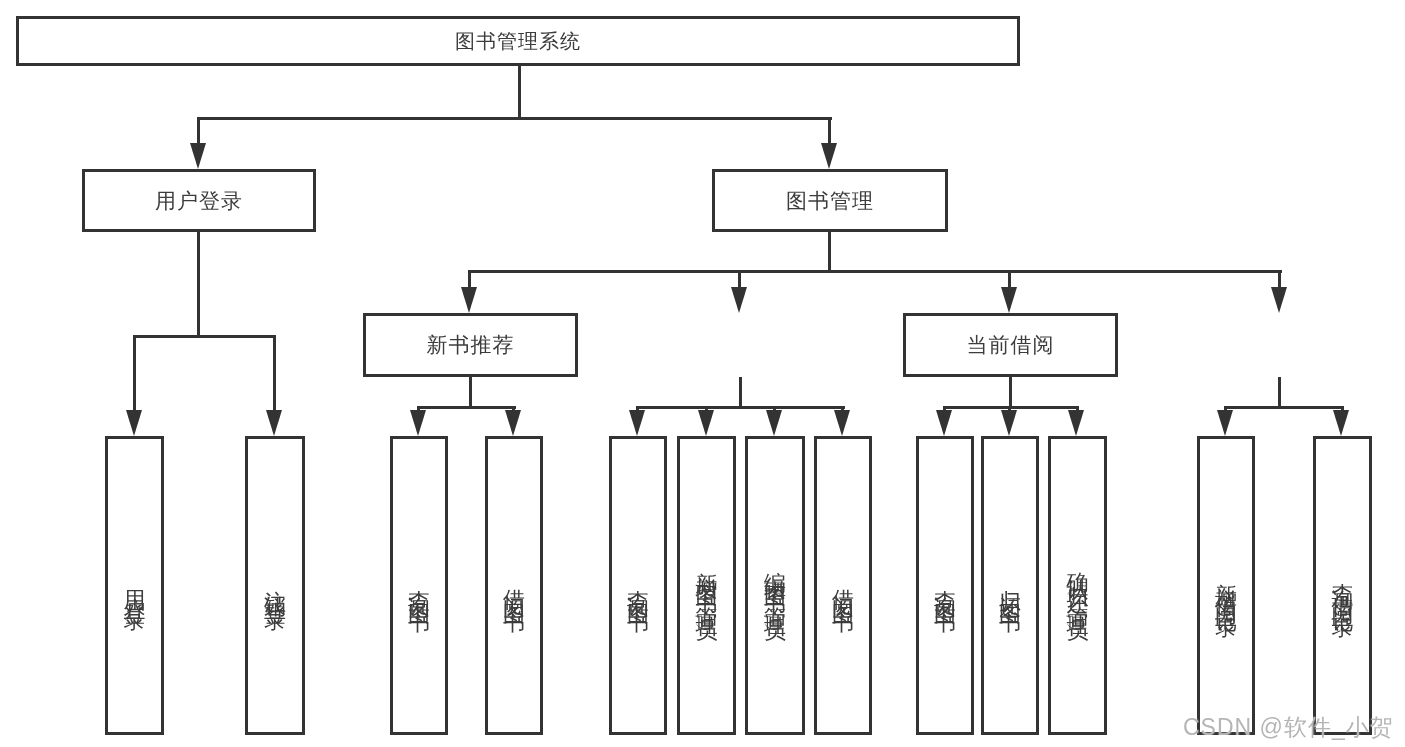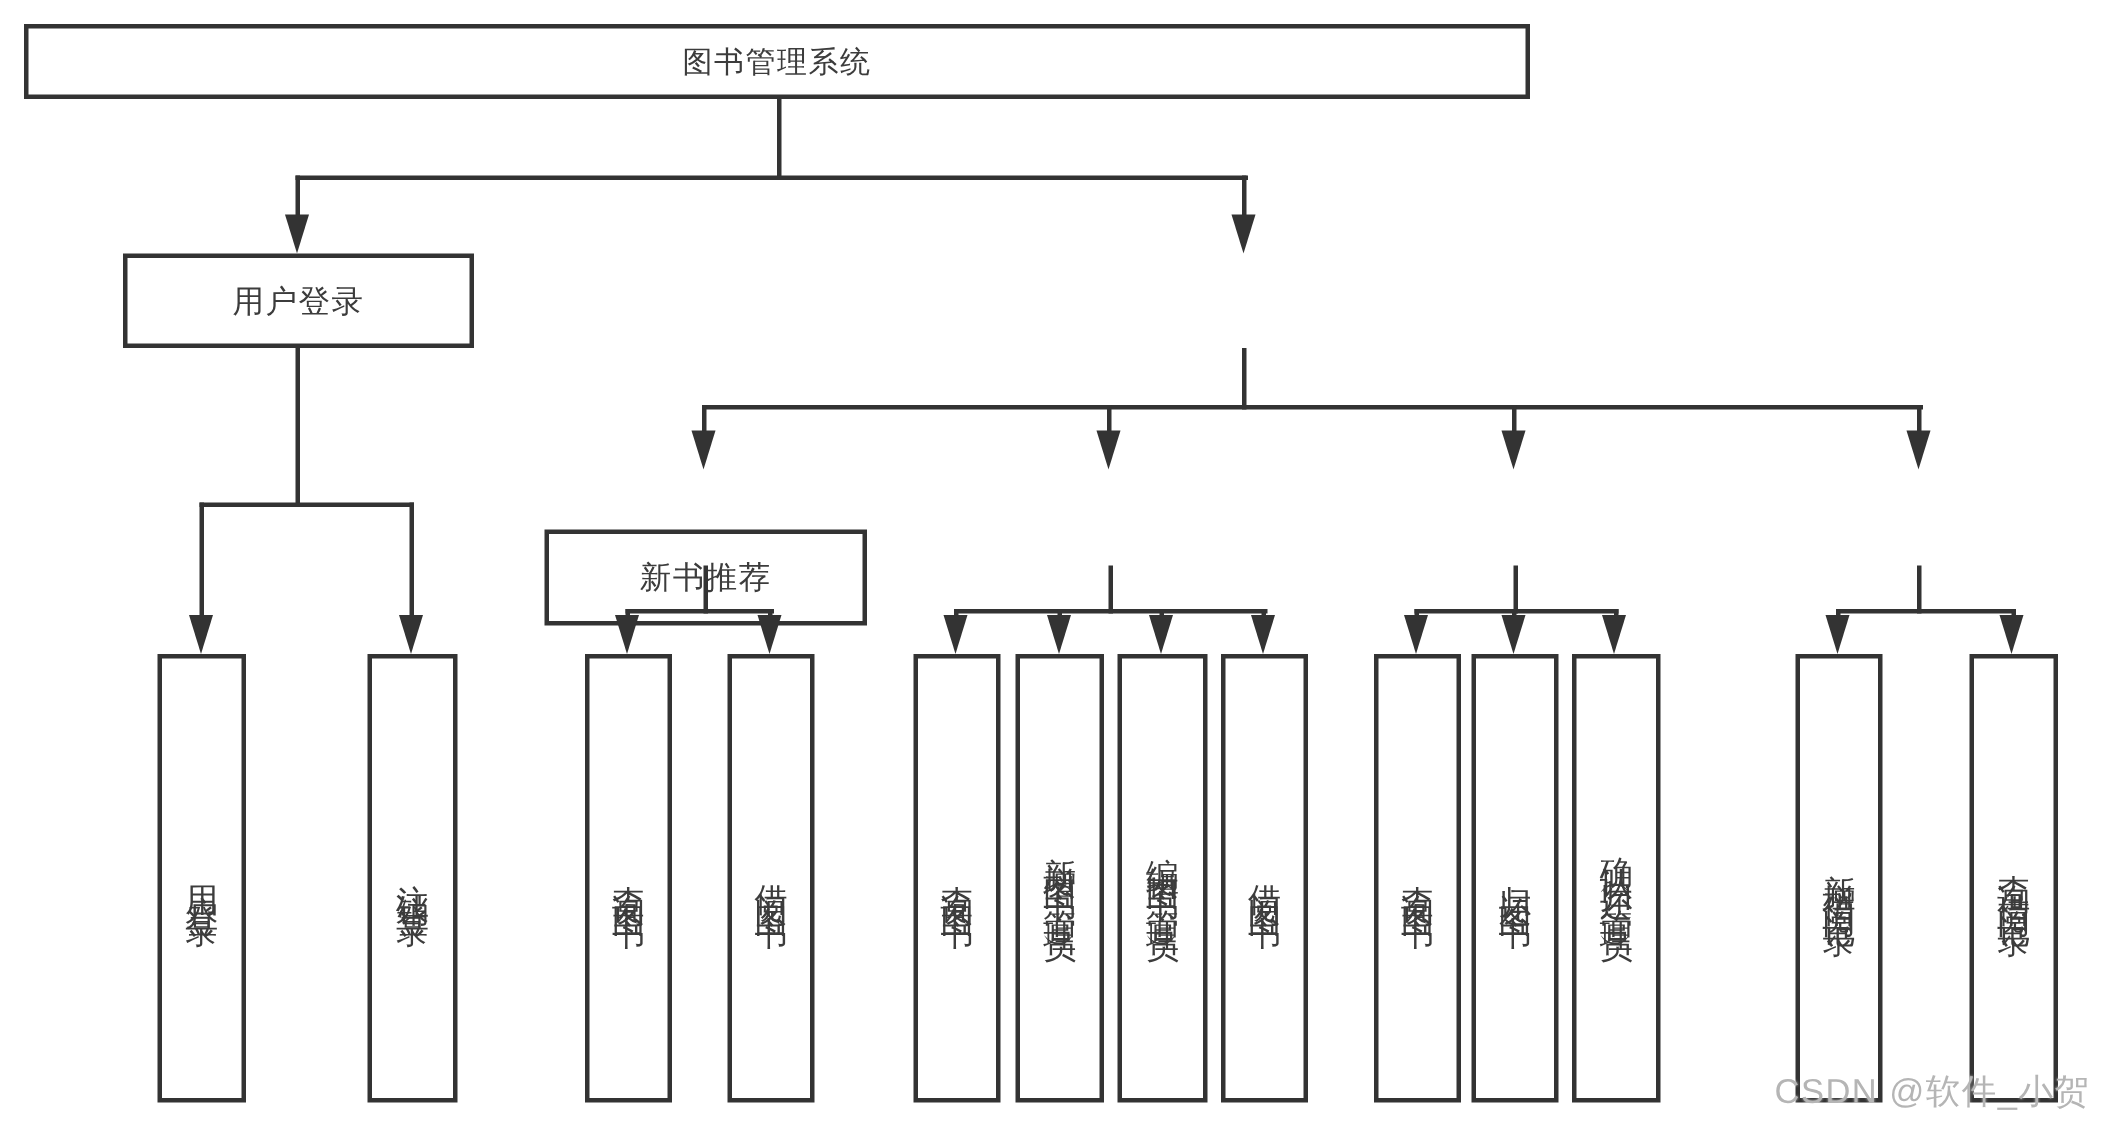--- a/index.html
+++ b/index.html
@@ -53,41 +53,47 @@
   <div class="vline" style="left:518px;top:66px;height:53px;"></div>
   <div class="hline" style="left:197px;top:117px;width:635px;"></div>
   <div class="vline" style="left:197px;top:117px;height:30px;"></div>
   <div class="arrow" style="left:190px;top:143px;"></div>
   <div class="vline" style="left:828px;top:117px;height:30px;"></div>
   <div class="arrow" style="left:821px;top:143px;"></div>
 
   <div class="hbox" style="left:82px;top:169px;width:234px;height:63px;">
     <span>用户登录</span>
   </div>
+  <div class="hbox" style="left:712px;top:169px;width:236px;height:63px;">
+    <span>图书管理</span>
+  </div>
 
   <div class="vline" style="left:197px;top:232px;height:106px;"></div>
   <div class="hline" style="left:133px;top:335px;width:143px;"></div>
   <div class="vline" style="left:133px;top:335px;height:78px;"></div>
   <div class="arrow" style="left:126px;top:410px;"></div>
   <div class="vline" style="left:273px;top:335px;height:78px;"></div>
   <div class="arrow" style="left:266px;top:410px;"></div>
 
   <div class="vline" style="left:828px;top:232px;height:41px;"></div>
   <div class="hline" style="left:468px;top:270px;width:814px;"></div>
   <div class="vline" style="left:468px;top:270px;height:20px;"></div>
   <div class="arrow" style="left:461px;top:287px;"></div>
   <div class="vline" style="left:738px;top:270px;height:20px;"></div>
   <div class="arrow" style="left:731px;top:287px;"></div>
   <div class="vline" style="left:1008px;top:270px;height:20px;"></div>
   <div class="arrow" style="left:1001px;top:287px;"></div>
   <div class="vline" style="left:1278px;top:270px;height:20px;"></div>
   <div class="arrow" style="left:1271px;top:287px;"></div>
 
-  <div class="hbox" style="left:363px;top:313px;width:215px;height:64px;margin-top:40px;">
+  <div class="hbox" style="left:363px;top:313px;width:215px;height:64px;">
     <span>新书推荐</span>
+  </div>
+  <div class="hbox" style="left:903px;top:313px;width:215px;height:64px;">
+    <span>当前借阅</span>
   </div>
 
   <div class="vline" style="left:469px;top:377px;height:32px;"></div>
   <div class="hline" style="left:417px;top:406px;width:99px;"></div>
   <div class="vline" style="left:417px;top:406px;height:16px;"></div>
   <div class="arrow" style="left:410px;top:410px;"></div>
   <div class="vline" style="left:512px;top:406px;height:16px;"></div>
   <div class="arrow" style="left:505px;top:410px;"></div>
 
   <div class="vline" style="left:739px;top:377px;height:32px;"></div>

